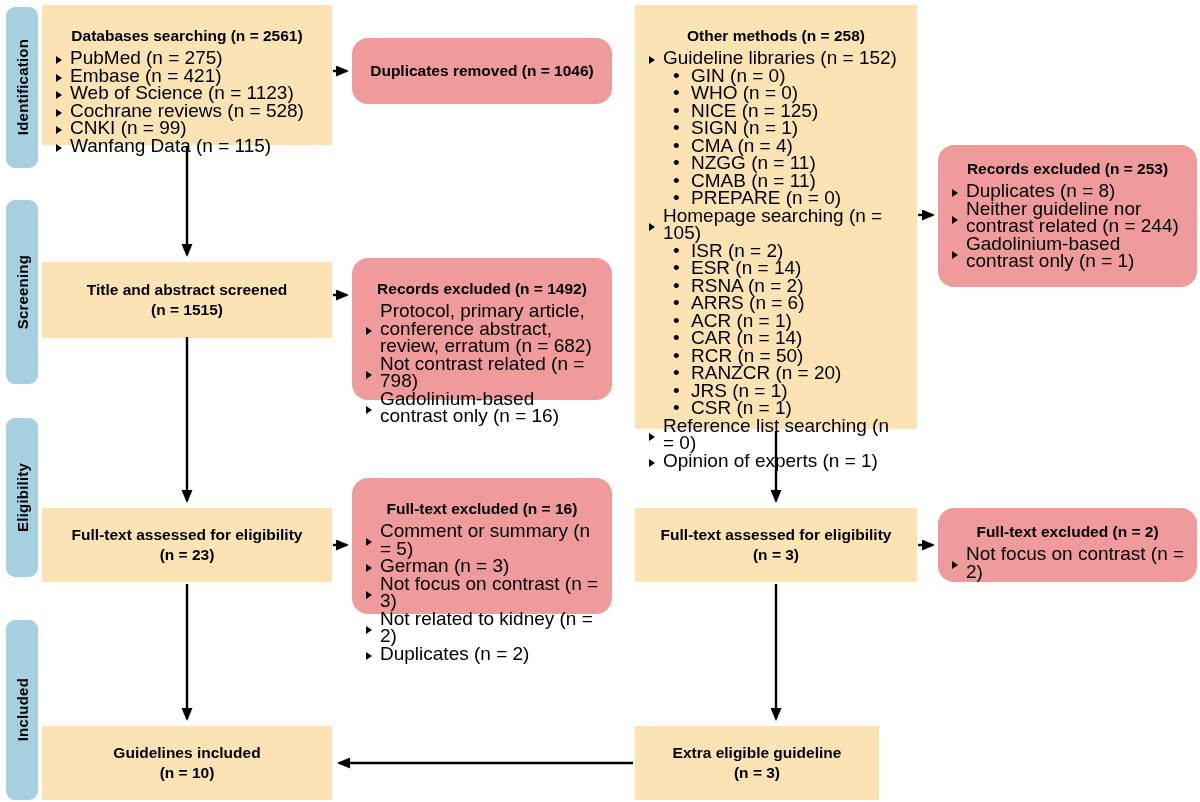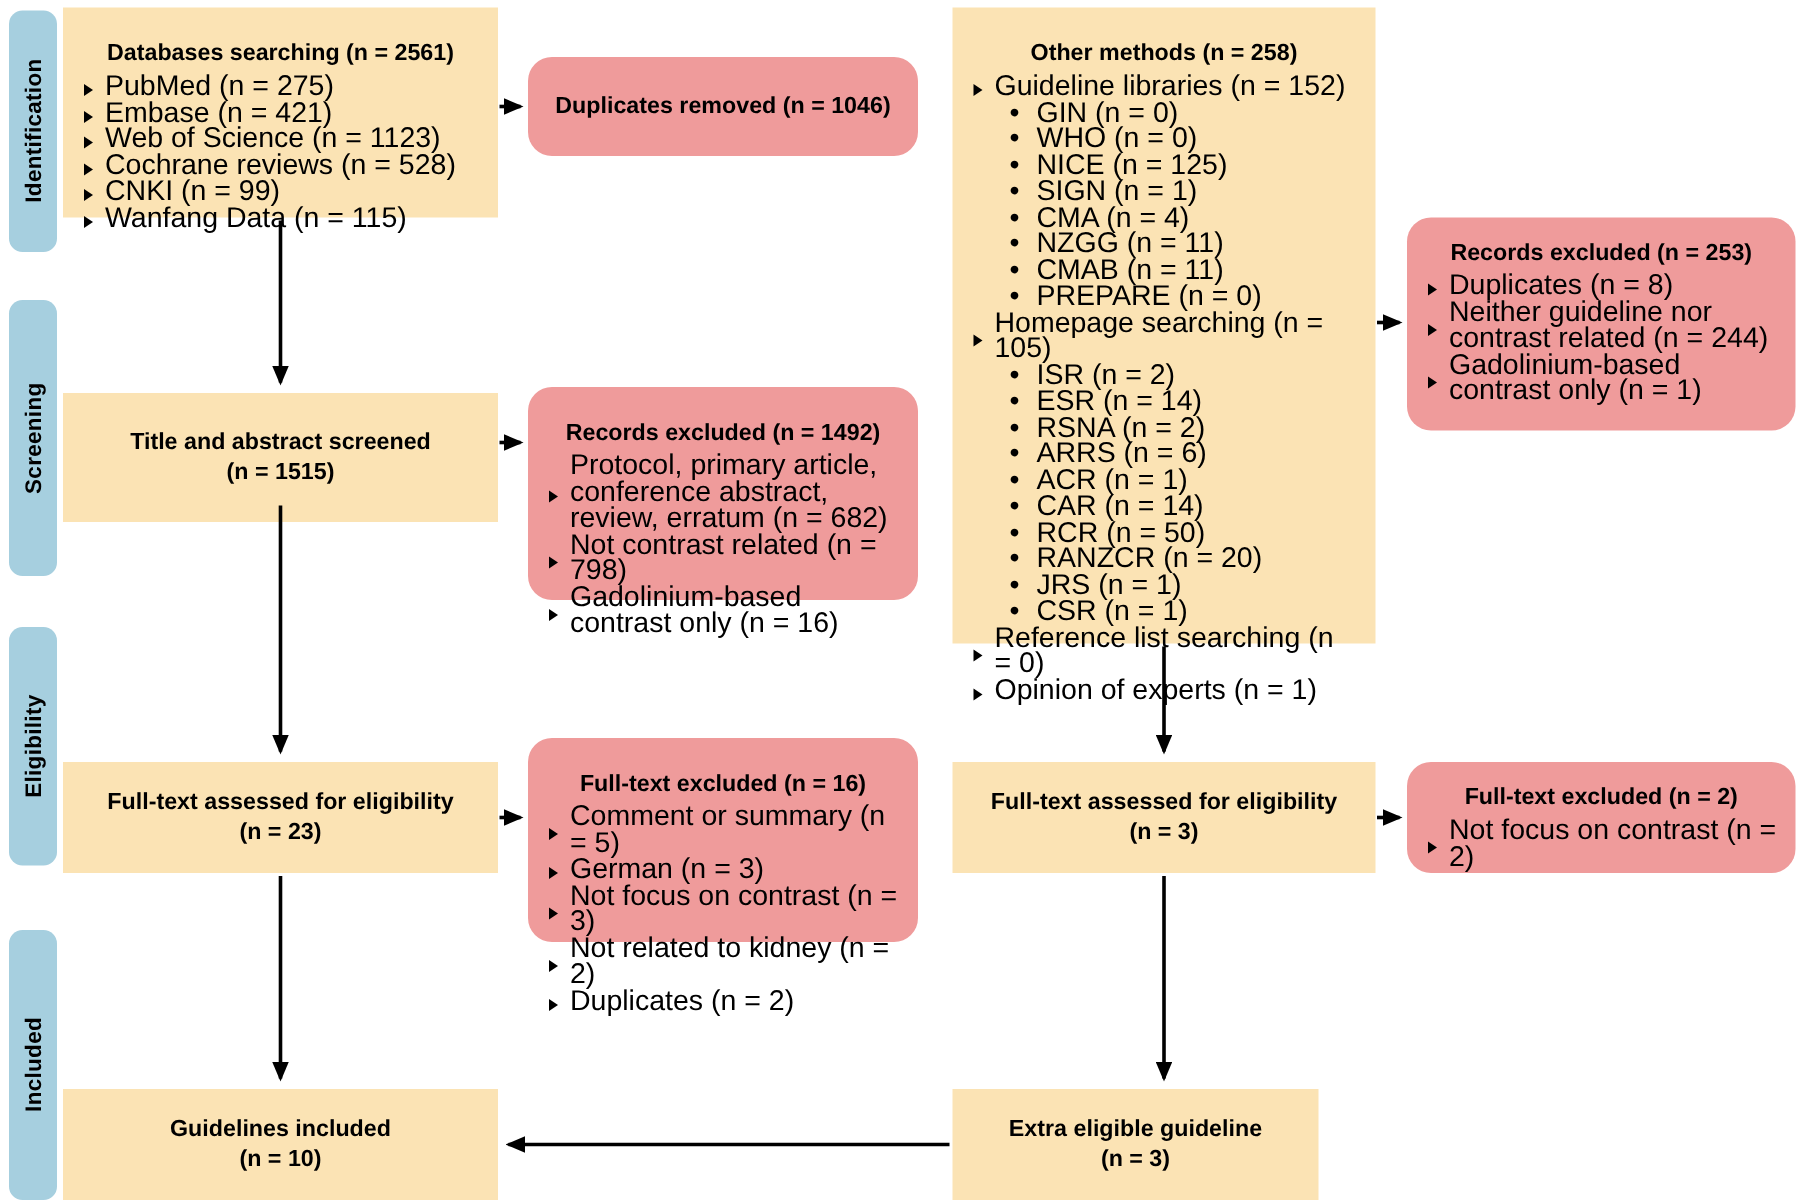--- a/index.html
+++ b/index.html
@@ -68,21 +68,21 @@
     <div class="li">
         <span class="tri"></span>
         <span class="txt">CNKI (n = 99)</span>
       </div>
     <div class="li">
         <span class="tri"></span>
         <span class="txt">Wanfang Data (n = 115)</span>
       </div>
   </div>
 
-  <div class="box yellow center-box" style="left:42px;top:262px;width:290px;height:86px;">
+  <div class="box yellow center-box" style="left:42px;top:262px;width:290px;height:76px;">
     <div>Title and abstract screened</div>
     <div>(n = 1515)</div>
   </div>
 
   <div class="box yellow center-box" style="left:42px;top:508px;width:290px;height:74px;">
     <div>Full-text assessed for eligibility</div>
     <div>(n = 23)</div>
   </div>
 
   <div class="box yellow center-box" style="left:42px;top:726px;width:290px;height:74px;">
@@ -103,21 +103,21 @@
     <div class="li">
         <span class="tri"></span>
         <span class="txt">Not contrast related (n = 798)</span>
       </div>
     <div class="li">
         <span class="tri"></span>
         <span class="txt">Gadolinium-based contrast only (n = 16)</span>
       </div>
   </div>
 
-  <div class="box pink pad" style="left:352px;top:478px;width:260px;height:136px;margin-top:14px;">
+  <div class="box pink pad" style="left:352px;top:478px;width:260px;height:136px;">
     <div class="hd">Full-text excluded (n = 16)</div>
     <div class="li">
         <span class="tri"></span>
         <span class="txt">Comment or summary (n = 5)</span>
       </div>
     <div class="li">
         <span class="tri"></span>
         <span class="txt">German (n = 3)</span>
       </div>
     <div class="li">

